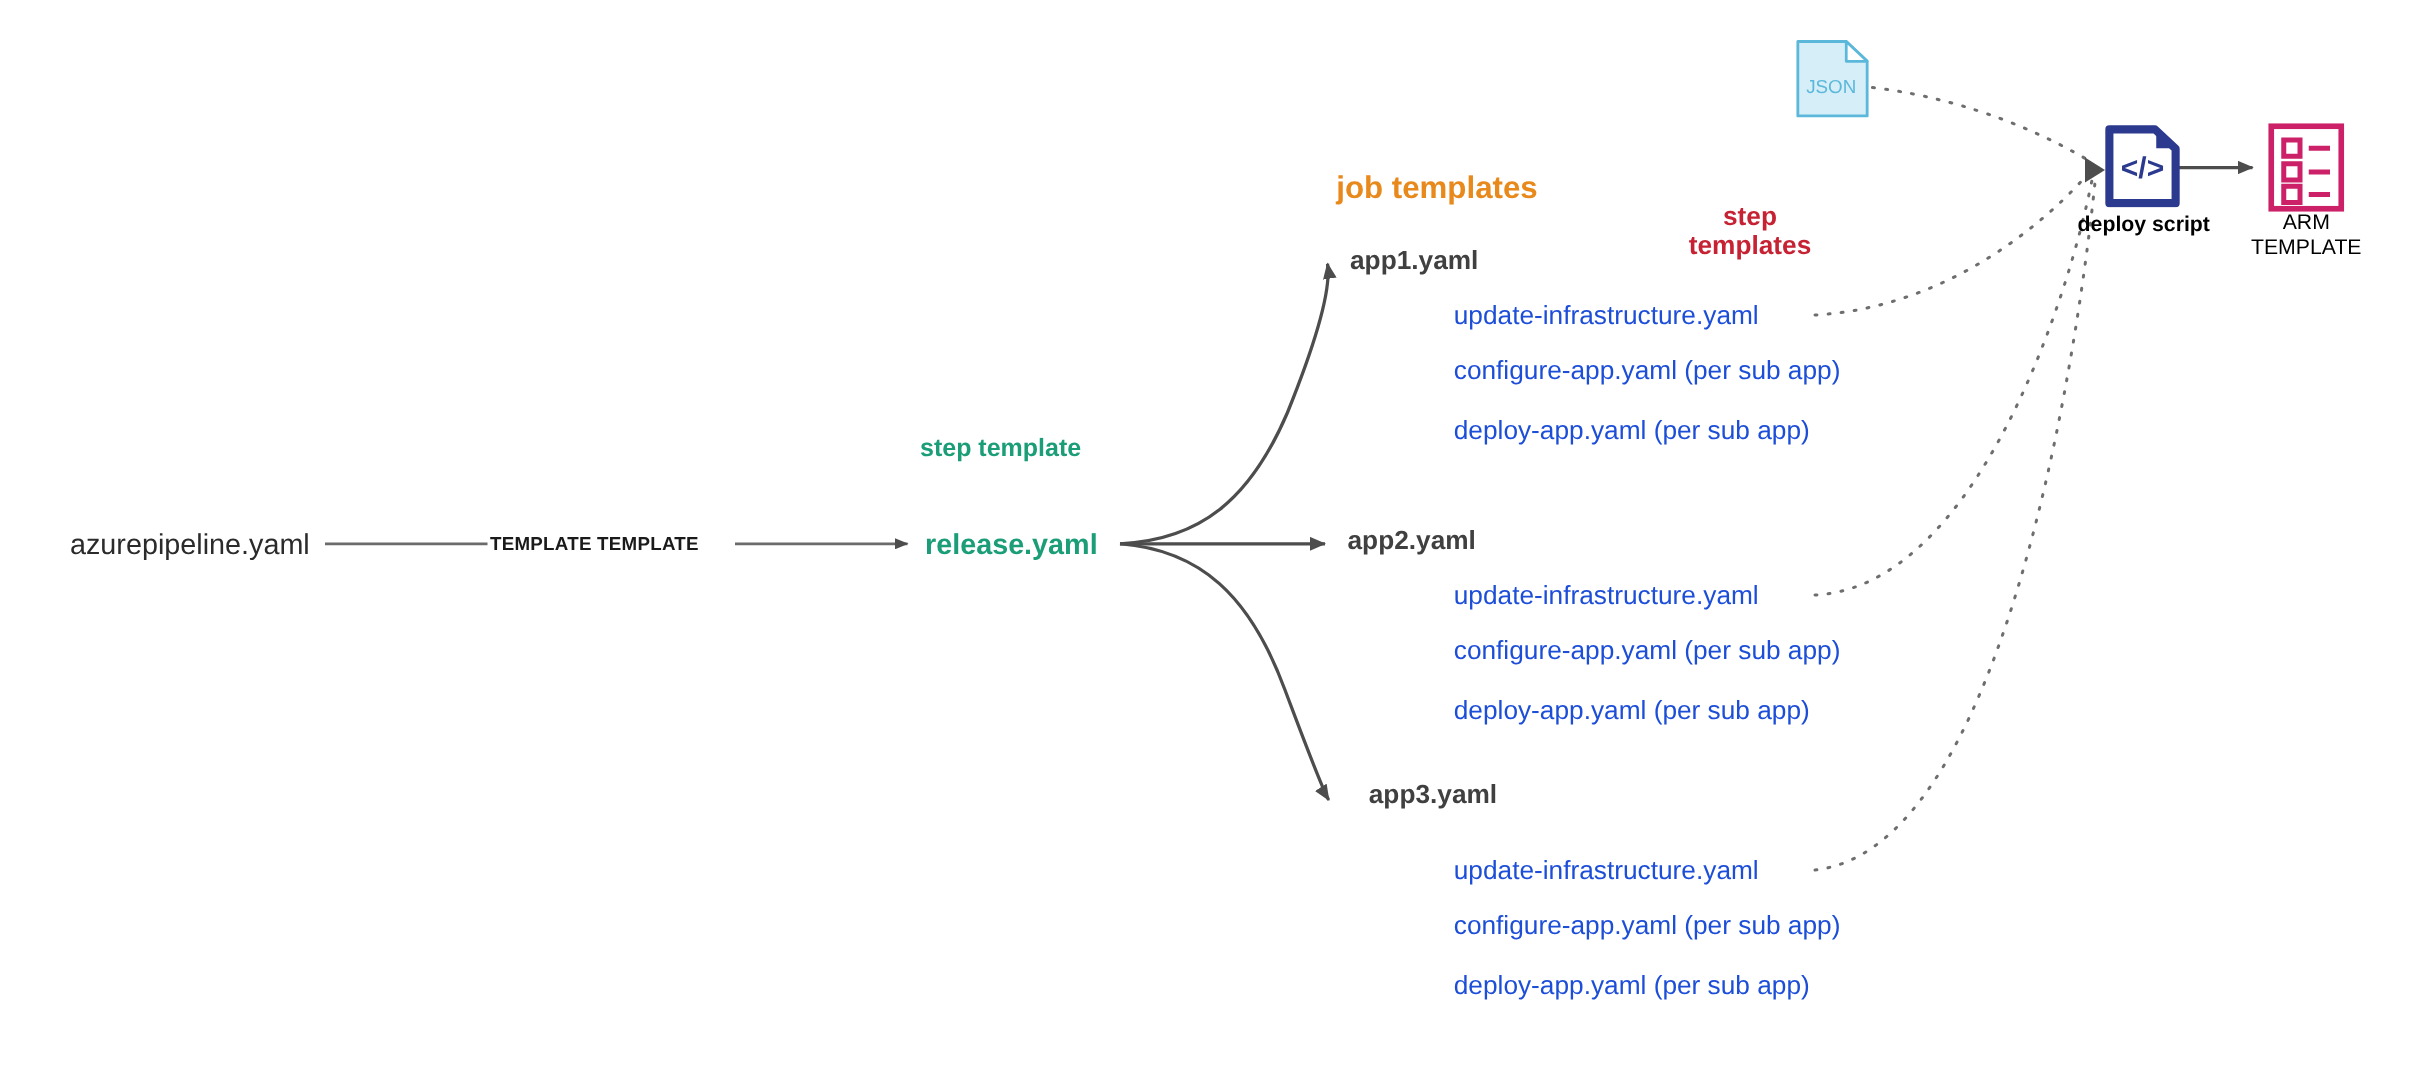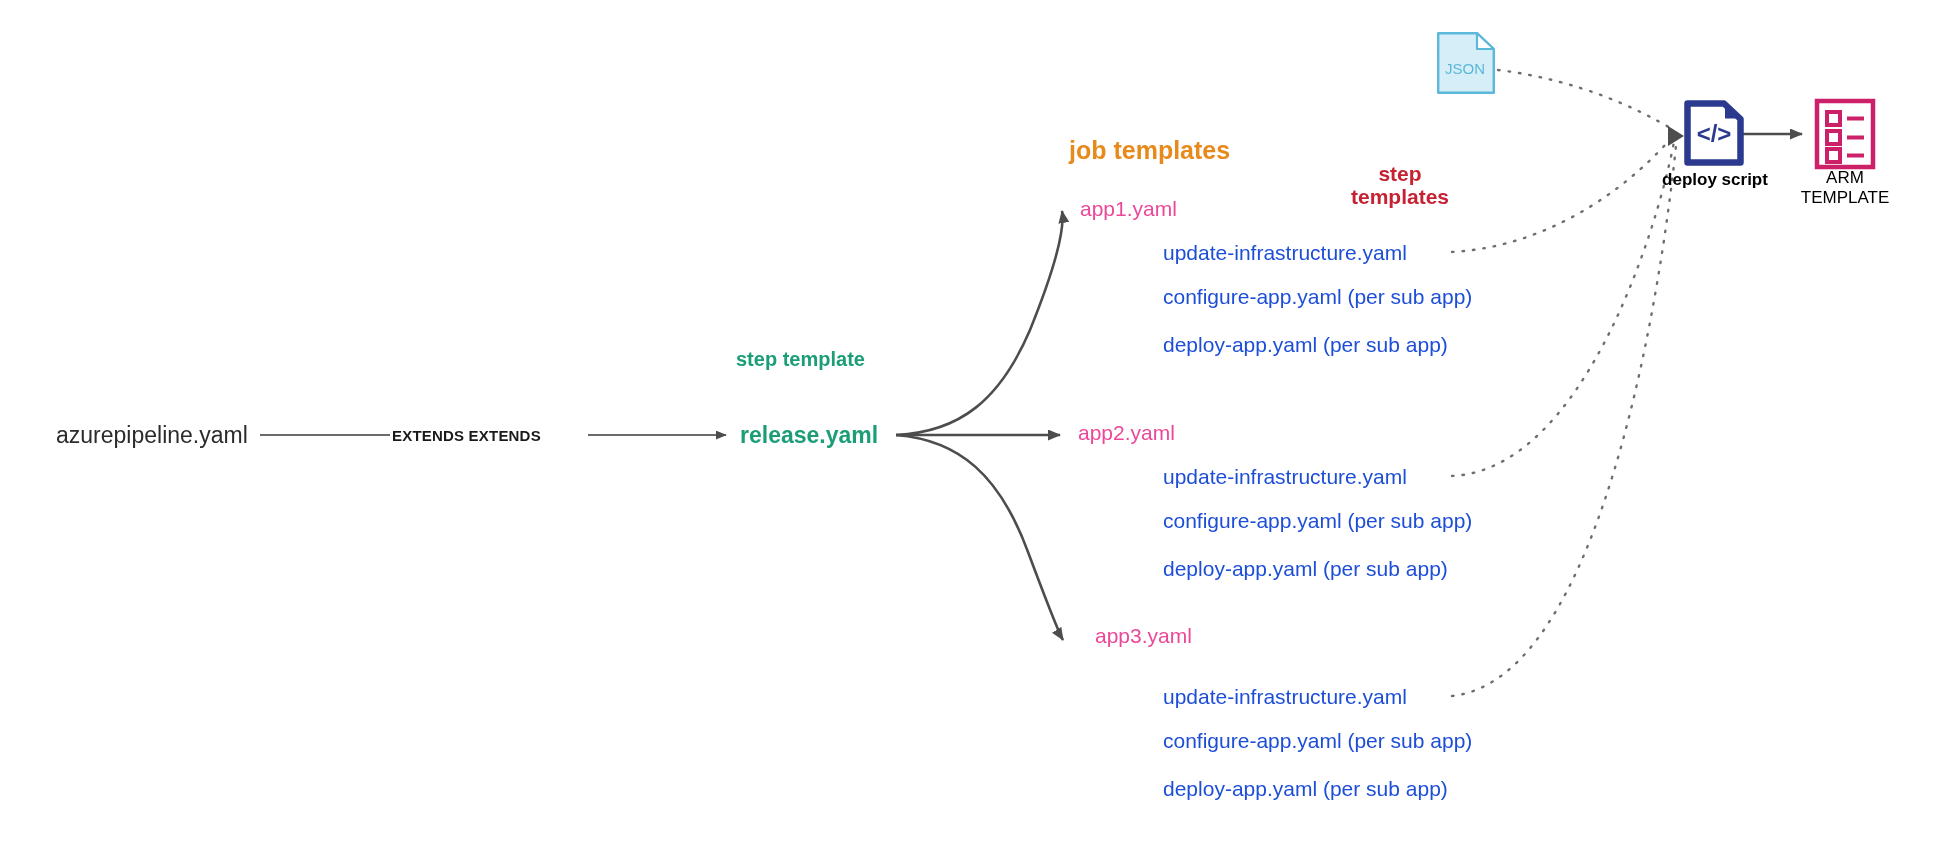--- a/index.html
+++ b/index.html
@@ -35,22 +35,22 @@
     color: #1b9e77;
     font-weight: bold;
   }
   .t-teal-lbl {
     font-size: 20px;
     color: #1b9e77;
     font-weight: bold;
   }
   .t-orange {
     font-size: 21px;
-    color: #ec4899;
-    font-weight: normal;
+    color: #404040;
+    font-weight: bold;
   }
   .t-orange-lbl {
     font-size: 25px;
     color: #e8891c;
     font-weight: bold;
   }
   .t-red {
     font-size: 21px;
     color: #1d4ed8;
     font-weight: 400;
@@ -140,21 +140,21 @@
       <path d="M 1668,126 L 1684,136 L 1668,146 Z" fill="#4d4d4d"></path>
     </g>
 
     <g>
       <line x1="1742" y1="134" x2="1802" y2="134" stroke="#4d4d4d" stroke-width="2.6" marker-end="url(#ah2)"></line>
     </g>
   </svg>
 
   <div class="node t-plain" style="left:56px; top:422px;">azurepipeline.yaml</div>
 
-  <div class="node t-edge" style="left:392px; top:427px;">EXTENDS EXTENDS</div>
+  <div class="node t-edge" style="left:392px; top:427px;">TEMPLATE TEMPLATE</div>
 
   <div class="node t-teal-lbl" style="left:736px; top:348px;">step template</div>
 
   <div class="node t-teal" style="left:740px; top:422px;">release.yaml</div>
 
   <div class="node t-orange-lbl" style="left:1069px; top:136px;">job templates</div>
 
   <div class="node t-orange" style="left:1080px; top:197px;">app1.yaml</div>
   <div class="node t-red" style="left:1163px; top:241px;">update-infrastructure.yaml</div>
   <div class="node t-red" style="left:1163px; top:285px;">configure-app.yaml (per sub app)</div>

